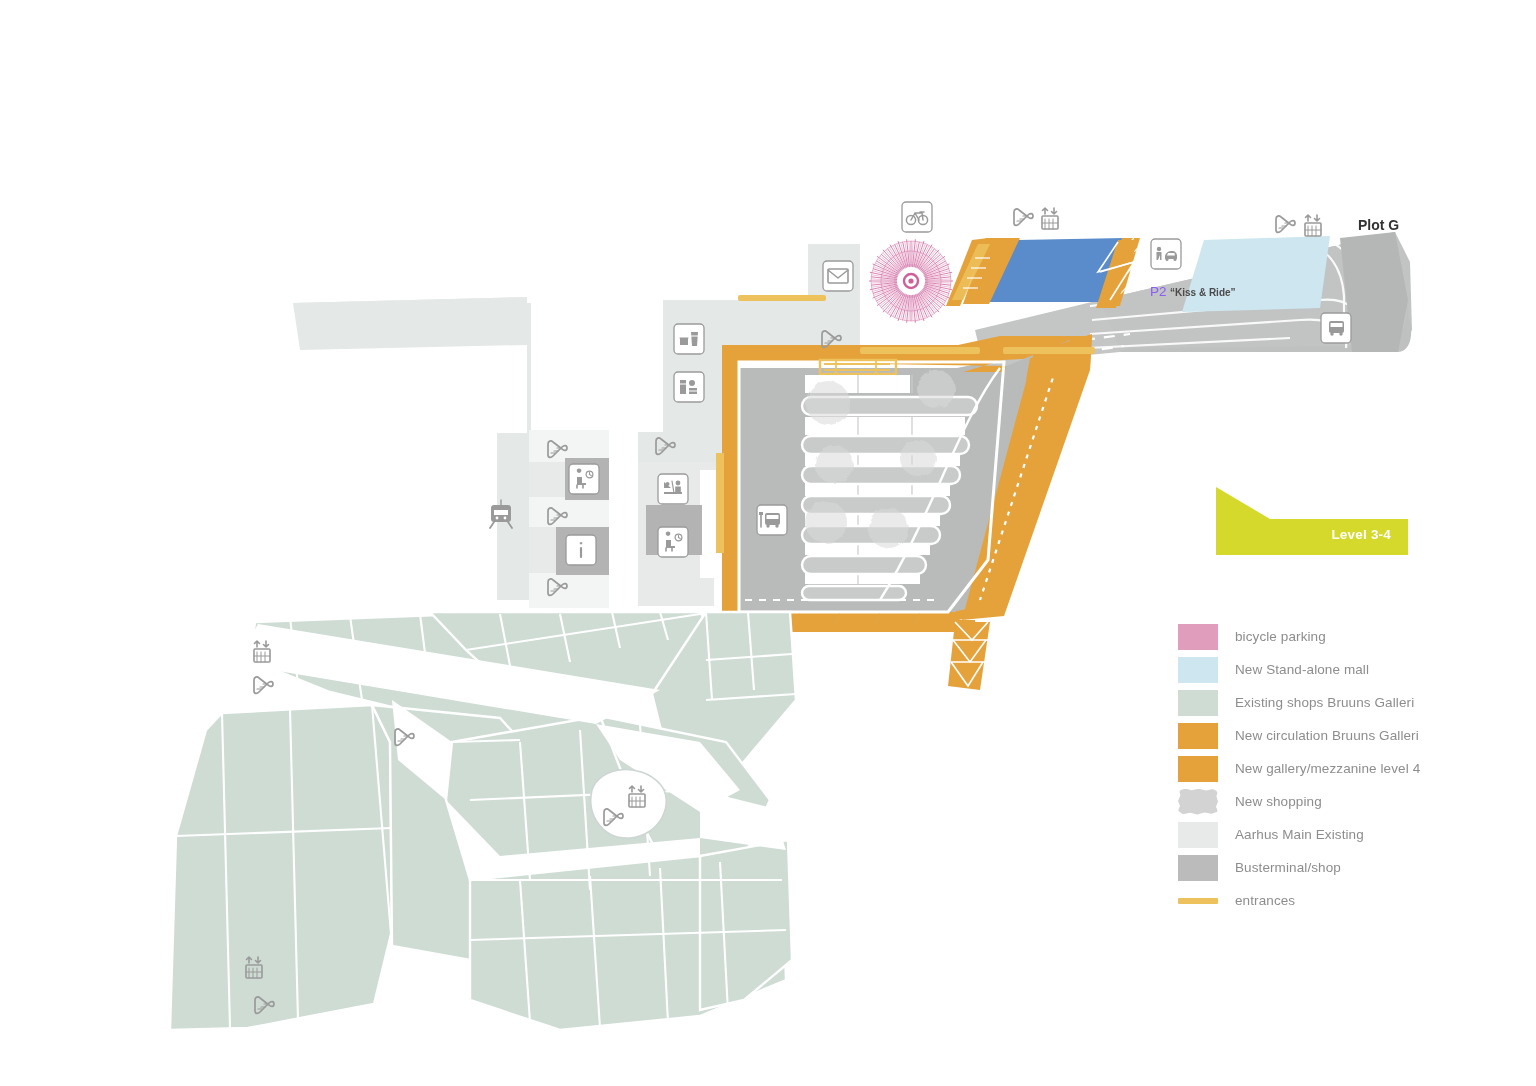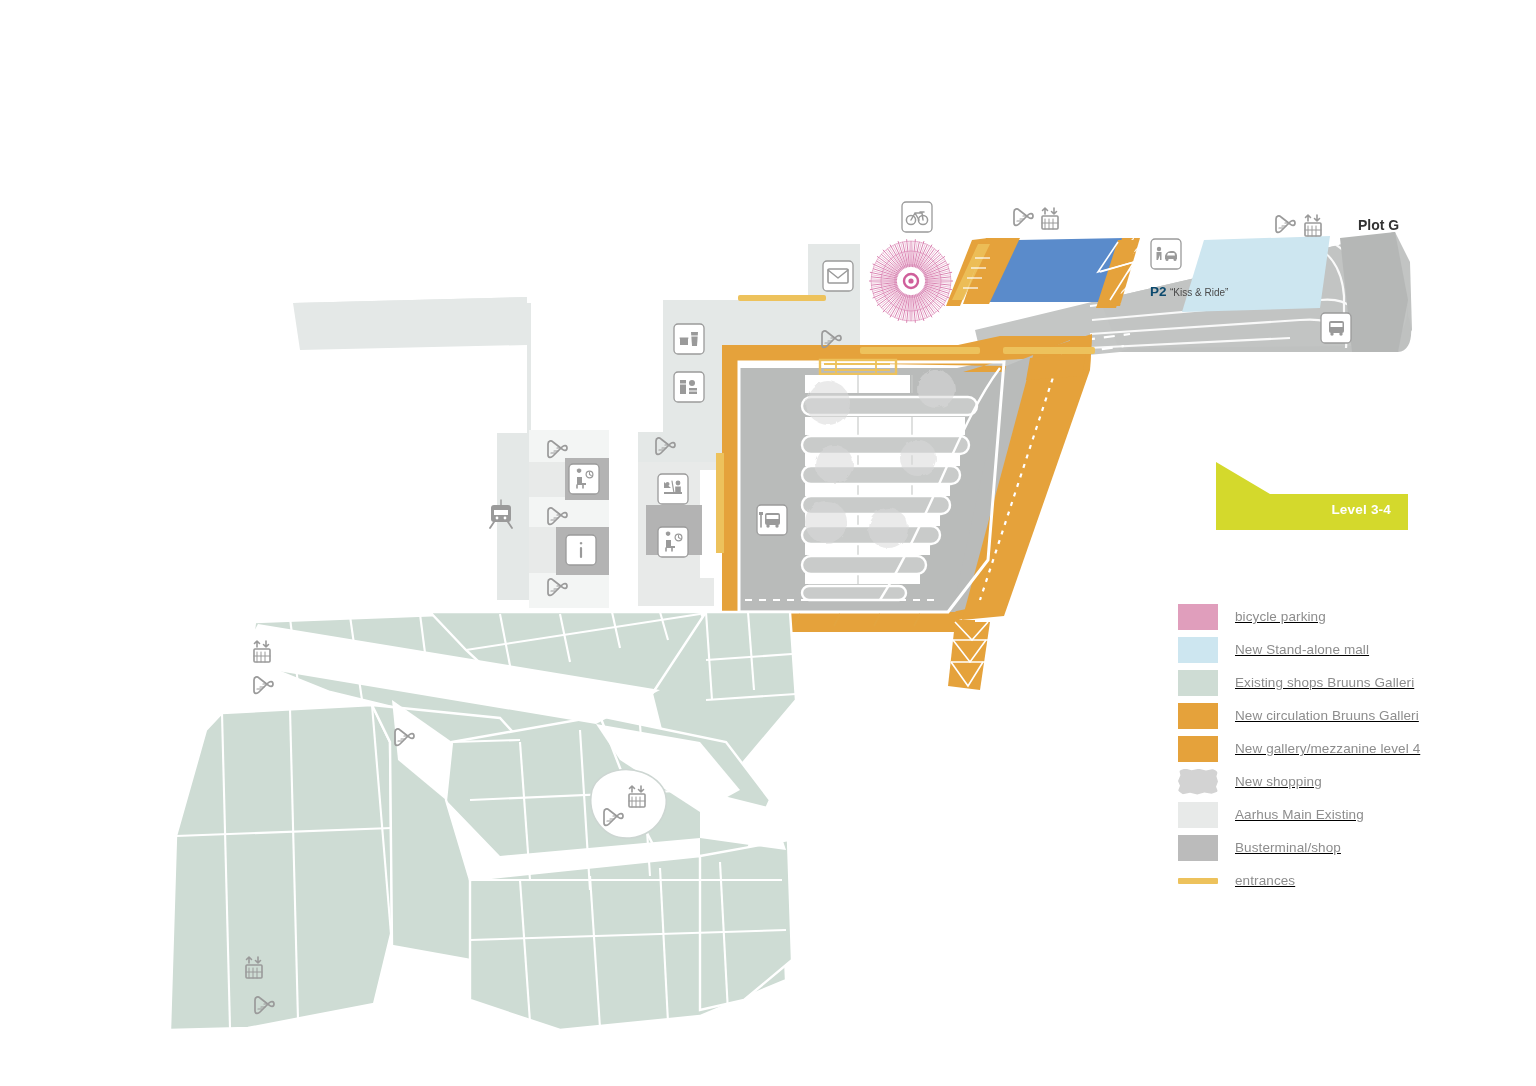--- a/index.html
+++ b/index.html
@@ -2,37 +2,37 @@
 <html><head>
 <meta charset="utf-8">
 <style>
   html,body{margin:0;padding:0;background:#ffffff;}
   body{width:1536px;height:1086px;overflow:hidden;
        font-family:"Liberation Sans","DejaVu Sans",sans-serif;}
   #stage{position:relative;width:1536px;height:1086px;background:#fff;}
   svg.map{position:absolute;left:0;top:0;width:1536px;height:1086px;}
 
   
-  #legend{position:absolute;left:1178px;top:600px;width:330px;text-decoration:underline;}
+  #legend{position:absolute;left:1178px;top:620px;width:330px;}
   .leg-row{display:flex;align-items:center;height:33px;}
   .leg-sw{width:40px;height:26px;flex:0 0 40px;}
   .leg-sw.line{height:6px;margin-top:10px;margin-bottom:10px;border-radius:1px;}
   .leg-lab{margin-left:17px;font-size:13.5px;color:#8d8d8d;
            letter-spacing:.1px;white-space:nowrap;}
 
   
-  #levelbanner{position:absolute;left:1212px;top:458px;width:196px;height:72px;}
+  #levelbanner{position:absolute;left:1212px;top:483px;width:196px;height:72px;}
   #levelbanner .lvl-txt{position:absolute;right:17px;bottom:13px;
       color:#ffffff;font-size:13.5px;font-weight:bold;letter-spacing:.2px;}
 
   
   .maplabel{position:absolute;color:#3d3d3d;white-space:nowrap;}
   #lbl-plotg{left:1358px;top:217px;font-size:14px;font-weight:bold;color:#333;}
-  #lbl-p2{left:1150px;top:284px;font-size:13.5px;font-weight:bold;color:#0c4a6e;}
-  #lbl-kiss{left:1170px;top:287px;font-size:10px;color:#4a4a4a;font-weight:normal;}
+  #lbl-p2{left:1150px;top:284px;font-size:13.5px;font-weight:normal;color:#8b5cf6;}
+  #lbl-kiss{left:1170px;top:287px;font-size:10px;color:#4a4a4a;font-weight:bold;}
 </style>
 </head>
 <body>
 
 <div id="stage">
 
   <svg class="map" viewBox="0 0 1536 1086">
     <defs>
 
       <filter id="rough">

